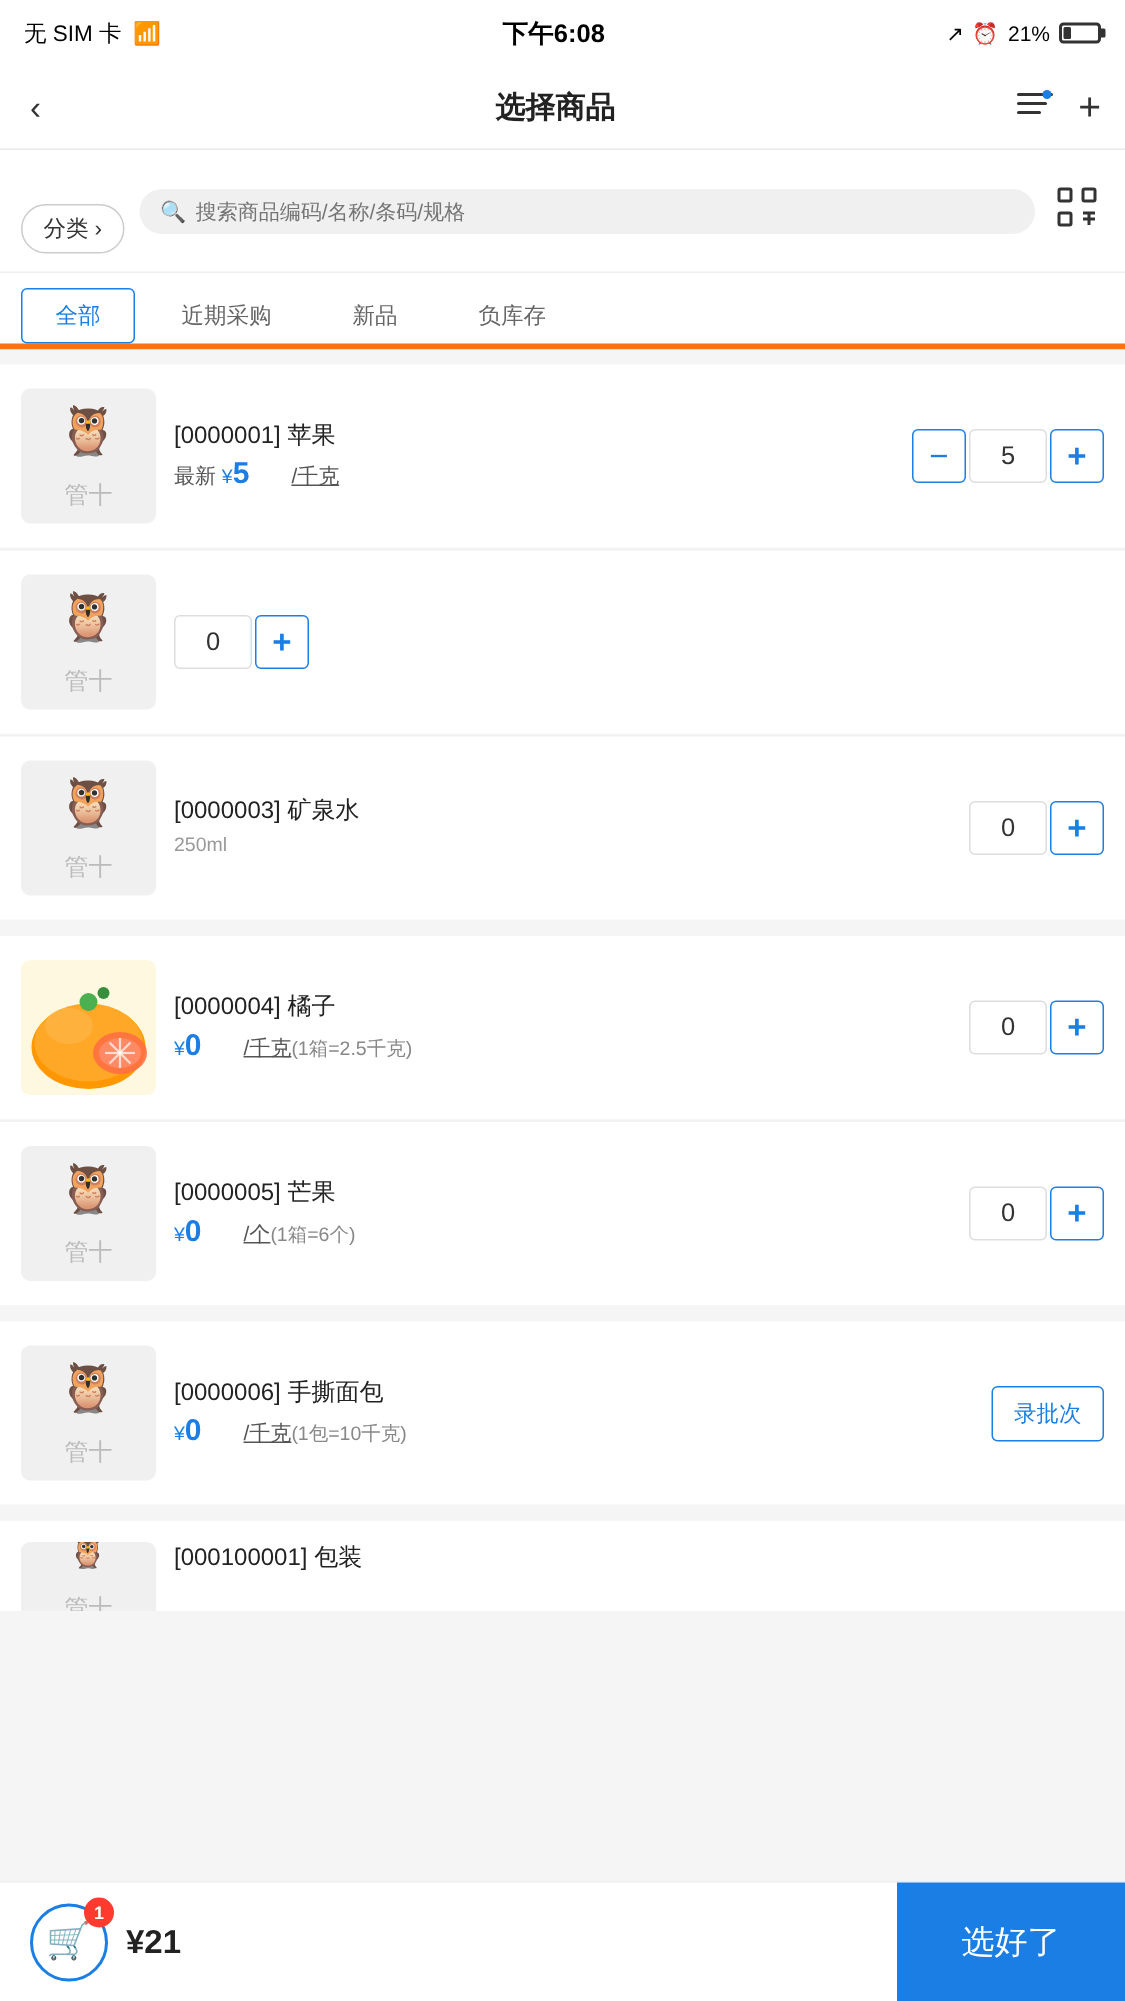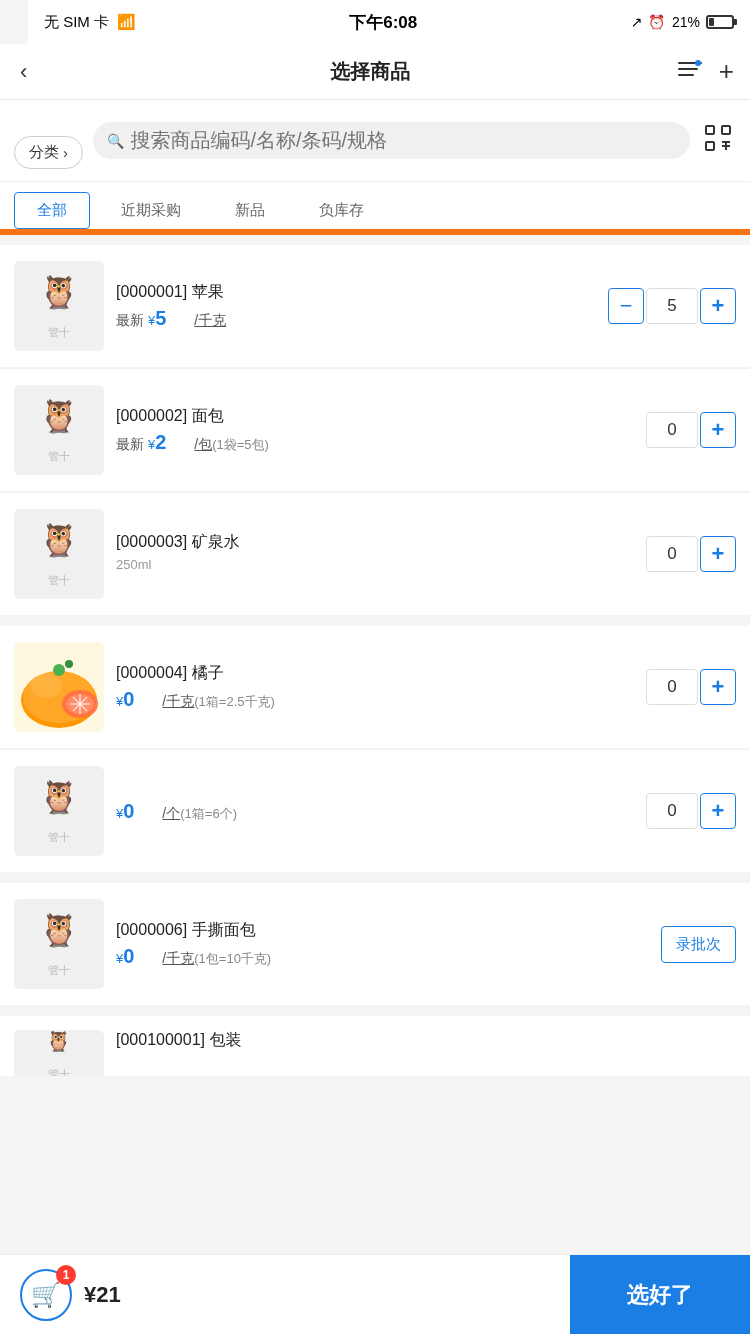--- a/index.html
+++ b/index.html
@@ -9,21 +9,20 @@
     
     .status-bar {
       background: #fff;
       height: 44px;
       display: flex;
       align-items: center;
       justify-content: space-between;
       padding: 0 16px;
       font-size: 15px;
       font-weight: 500;
-      margin-left: 28px;
     }
     .status-left { display: flex; align-items: center; gap: 8px; }
     .status-center { font-size: 17px; font-weight: 600; }
     .status-right { display: flex; align-items: center; gap: 6px; font-size: 14px; }
     .battery-icon { width: 28px; height: 14px; border: 2px solid #333; border-radius: 3px; position: relative; display: inline-flex; align-items: center; padding: 1px; }
     .battery-icon::after { content: ''; width: 3px; height: 6px; background: #333; border-radius: 0 1px 1px 0; position: absolute; right: -5px; top: 50%; transform: translateY(-50%); }
     .battery-fill { height: 100%; background: #333; border-radius: 1px; width: 21%; }
 
     
     .nav-bar {
@@ -69,34 +68,34 @@
       align-items: center;
       background: #f0f0f0;
       border-radius: 20px;
       padding: 7px 14px;
       gap: 6px;
     }
     .search-icon-inner { color: #aaa; font-size: 14px; }
     .search-input {
       border: none;
       background: transparent;
-      font-size: 20px;
+      font-size: 14px;
       color: #0f172a;
       outline: none;
       width: 100%;
     }
     .scan-btn { font-size: 22px; color: #333; cursor: pointer; padding: 4px; }
 
     
     .tab-bar {
       background: #fff;
       padding: 10px 14px 0;
       display: flex;
       gap: 8px;
-      border-bottom: 6px solid #f97316;
+      border-bottom: 4px solid #f97316;
     }
     .tab-item {
       padding: 8px 22px;
       font-size: 15px;
       color: #666;
       cursor: pointer;
       border: 1px solid transparent;
       border-radius: 4px;
       background: none;
     }
@@ -129,21 +128,21 @@
     }
     .owl-logo {
       display: flex;
       flex-direction: column;
       align-items: center;
       justify-content: center;
       width: 100%;
       height: 100%;
     }
     .owl-icon { font-size: 32px; color: #c8c8c8; }
-    .owl-text { font-size: 11px; color: #bbb; margin-top: 14px; font-family: Liberation Mono, monospace; }
+    .owl-text { font-size: 16px; color: #bbb; margin-top: 14px; font-family: Liberation Mono, monospace; }
     .product-info { flex: 1; min-width: 0; }
     .product-name { font-size: 16px; color: #222; font-weight: 500; margin-bottom: 4px; }
     .product-spec { font-size: 13px; color: #999; margin-bottom: 4px; }
     .product-price { font-size: 14px; color: #555; }
     .price-label { color: #555; }
     .price-amount { font-size: 20px; font-weight: 700; color: #1a7ee5; }
     .price-unit { font-size: 14px; color: #555; text-decoration: underline; text-decoration-color: #1a7ee5; margin-left: 28px; }
     .price-extra { color: #888; font-size: 13px; }
     .price-underline { text-decoration: underline; }
 
@@ -232,24 +231,24 @@
       border-radius: 50%;
       display: flex;
       align-items: center;
       justify-content: center;
     }
     .cart-total { font-size: 22px; font-weight: 700; color: #222; }
     .confirm-btn {
       background: #1a7ee5;
       color: #fff;
       font-size: 22px;
-      font-weight: 700;
+      font-weight: 400;
       border: none;
       height: 80px;
-      width: 180px;
+      width: 152px;
       cursor: pointer;
       flex-shrink: 0;
       text-align: center;
     }
 
     .separator { height: 10px; background: #f5f5f5; }
   </style>
 </head>
 <body>
 
@@ -342,27 +341,20 @@
 
   <div class="separator" style="height:1px;background:#f0f0f0;"></div>
 
   <div class="product-item">
     <div class="product-thumb">
       <div class="owl-logo">
         <span class="owl-icon">🦉</span>
         <span class="owl-text">管十</span>
       </div>
     </div>
-    <div class="product-info">
-      <div class="product-name">[0000002] 面包</div>
-      <div class="product-price">
-        <span class="price-label">最新</span>
-        <span style="color:#1a7ee5;font-size:13px;"> ¥</span><span class="price-amount">2</span><span class="price-unit price-underline">/包</span><span class="price-extra">(1袋=5包)</span>
-      </div>
-    </div>
     <div class="qty-control">
       <input class="qty-input" type="text" value="0" style="">
       <button class="qty-btn" style="color:#1a7ee5;font-weight:700;">+</button>
     </div>
   </div>
 
   <div class="separator" style="height:1px;background:#f0f0f0;"></div>
 
   <div class="product-item">
     <div class="product-thumb">
@@ -417,20 +409,21 @@
   <div class="separator" style="height:1px;background:#f0f0f0;"></div>
 
   <div class="product-item">
     <div class="product-thumb">
       <div class="owl-logo">
         <span class="owl-icon">🦉</span>
         <span class="owl-text">管十</span>
       </div>
     </div>
     <div class="product-info">
+      <div class="product-name">[0000005] 芒果</div>
       <div class="product-price">
         <span style="color:#1a7ee5;font-size:13px;">¥</span><span class="price-amount">0</span><span class="price-unit price-underline">/个</span><span class="price-extra">(1箱=6个)</span>
       </div>
     </div>
     <div class="qty-control">
       <input class="qty-input" type="text" value="0" style="">
       <button class="qty-btn" style="color:#1a7ee5;font-weight:700;">+</button>
     </div>
   </div>
 

